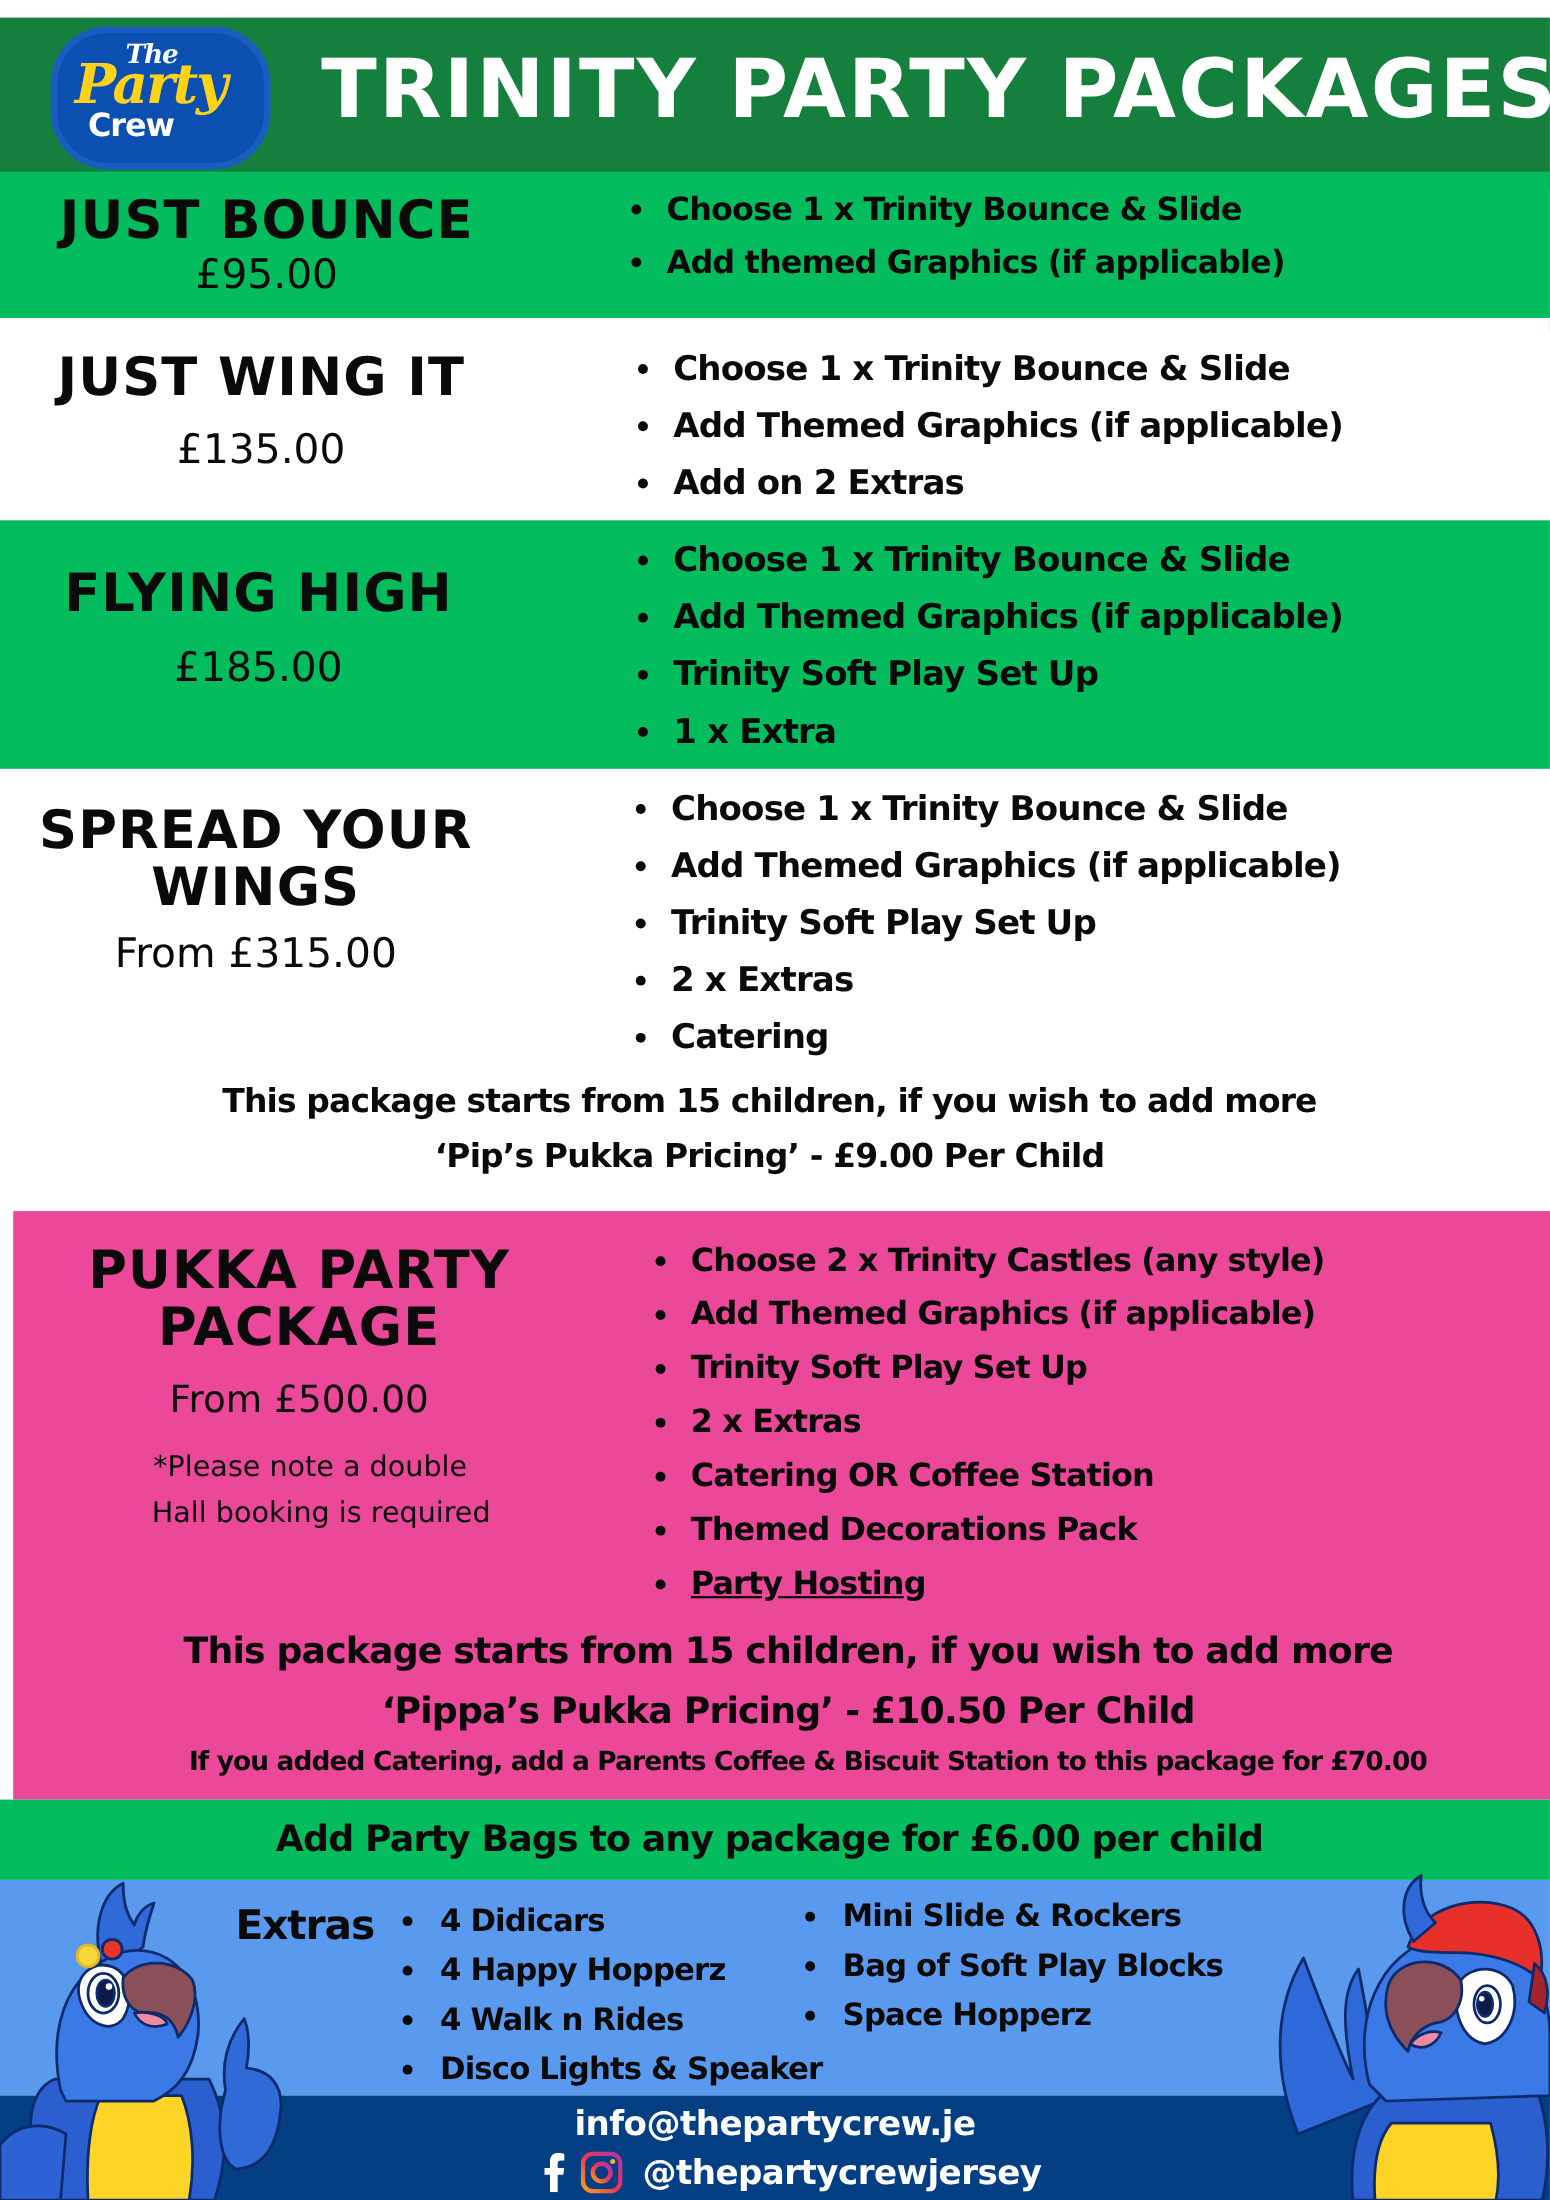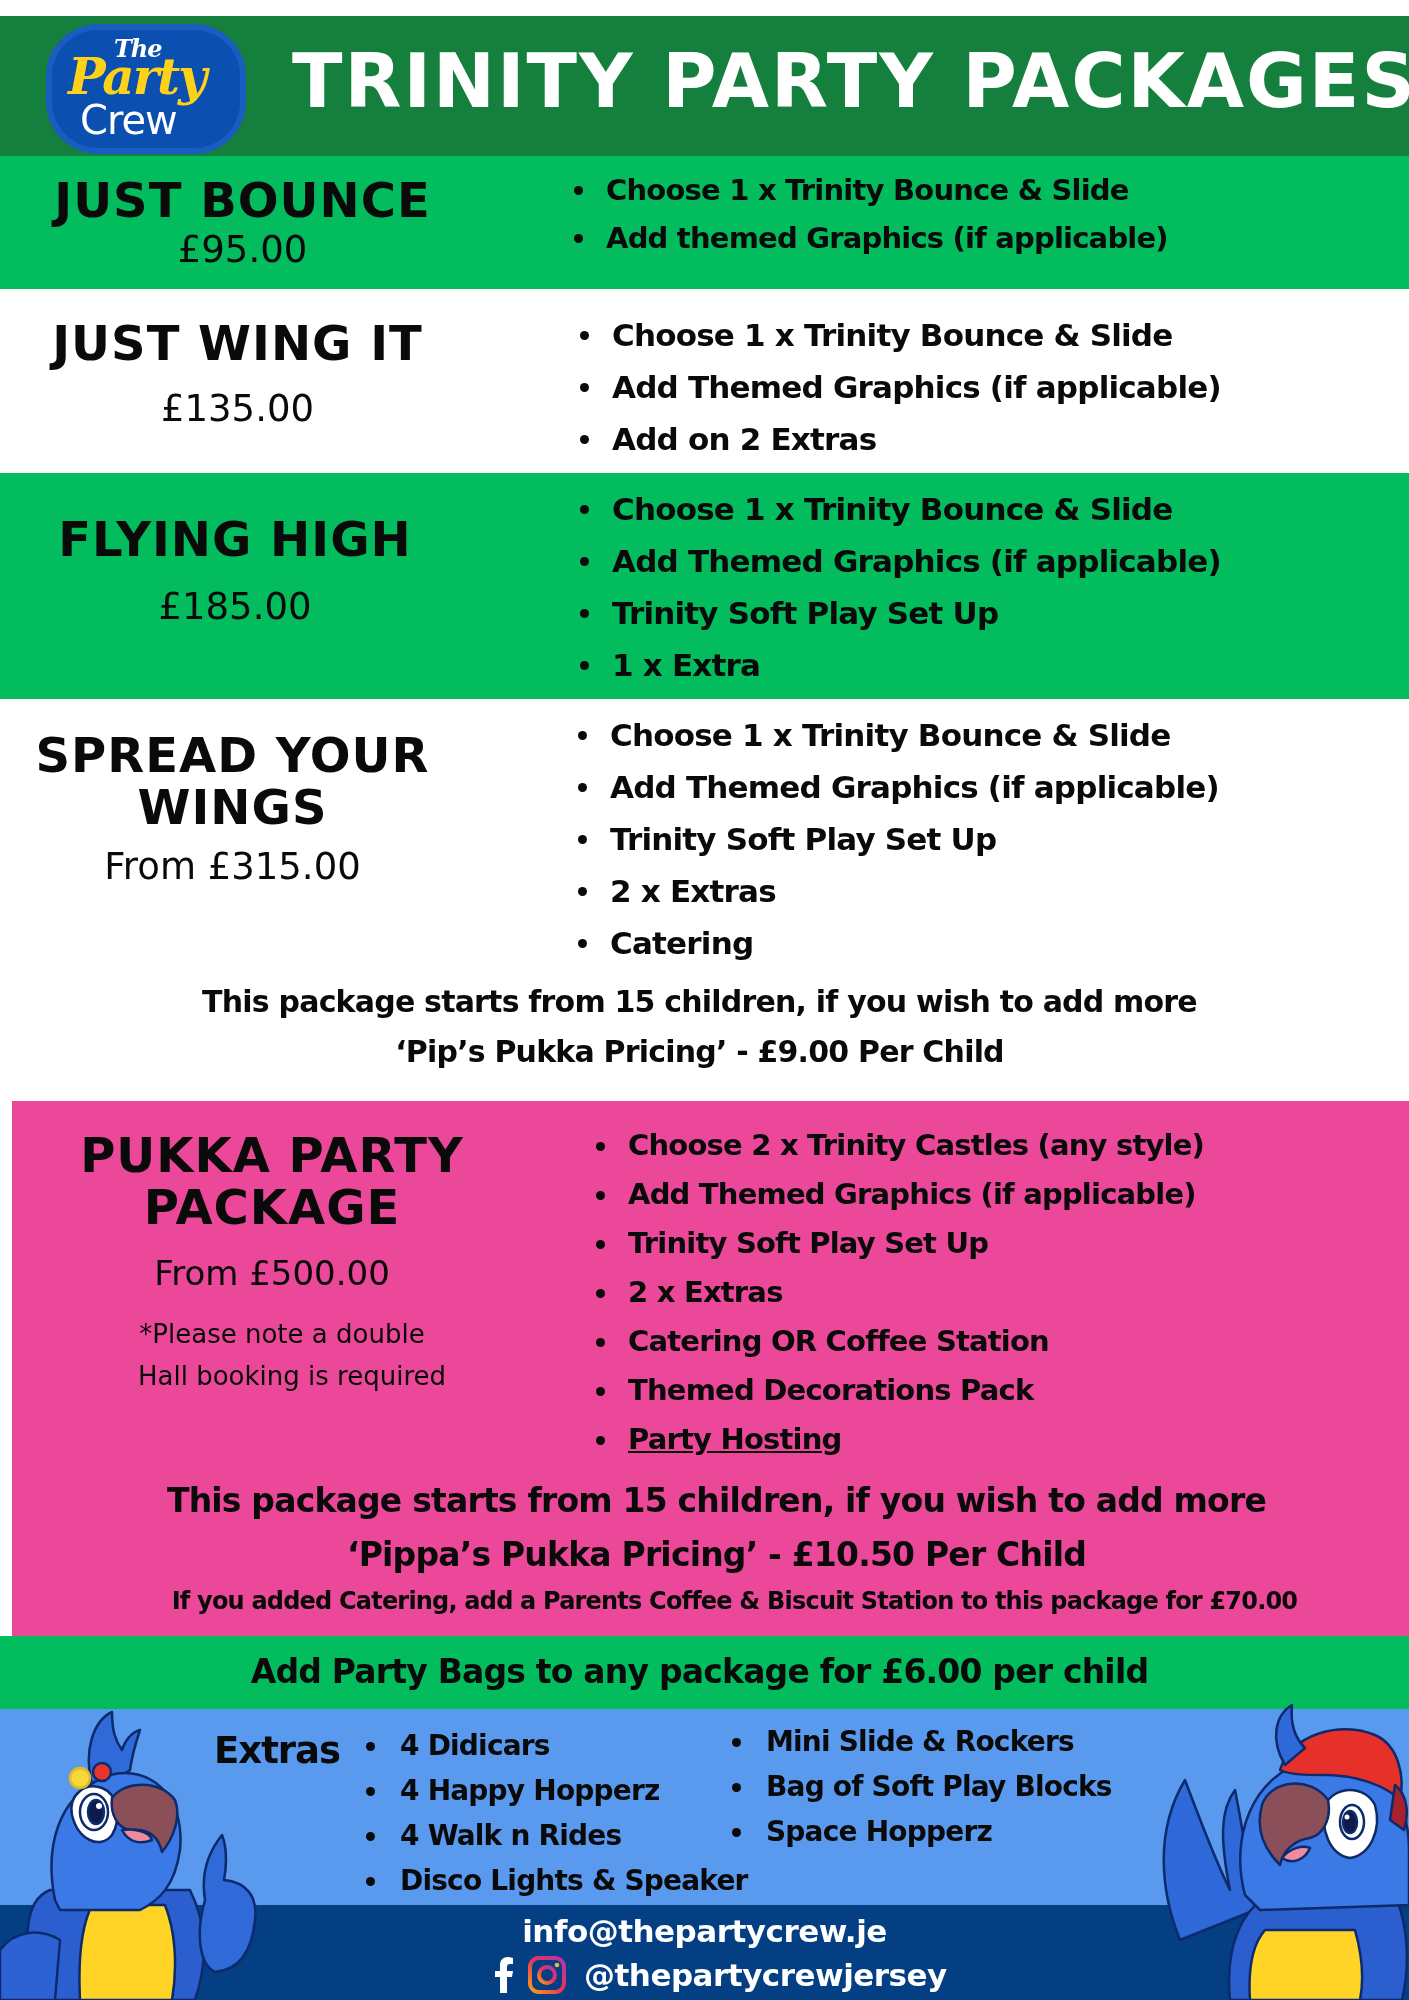--- a/index.html
+++ b/index.html
@@ -11,21 +11,21 @@
   
   .header { top: 16px; height: 156px; background: #15803d; }
   .logo { position: absolute; left: 52px; top: 14px; width: 188px; height: 118px;
           background: #0b4fb0; border-radius: 46px; box-shadow: 0 0 0 6px #1a5cc0; }
   .logo-the { position: absolute; left: 62px; top: 4px; font-family: "DejaVu Serif", serif;
               font-style: italic; font-weight: bold; font-size: 24px; color: #ffffff; letter-spacing: -1px; }
   .logo-party { position: absolute; left: 16px; top: 22px; font-family: "DejaVu Serif", serif;
                 font-style: italic; font-weight: bold; font-size: 50px; color: #ffd21a; letter-spacing: -2px;
                 line-height: 1; }
   .logo-crew { position: absolute; left: 28px; top: 70px; font-family: "DejaVu Sans", sans-serif;
-               font-weight: normal; font-size: 40px; color: #ffffff; letter-spacing: -1px; line-height: 1; }
+               font-weight: bold; font-size: 29px; color: #ffffff; letter-spacing: -1px; line-height: 1; }
   .header-title { position: absolute; left: 292px; top: 28px; font-family: "DejaVu Sans", sans-serif;
                   font-weight: bold; font-size: 74px; color: #ffffff; letter-spacing: 2px; line-height: 1; white-space: nowrap; }
 
   
   .green { background: #02bc5e; }
   .white { background: #ffffff; }
   .yellow { background: #ec4899; margin-left: 12px; }
 
   .pkg-left { position: absolute; left: 0; width: 500px; text-align: center; }
   .pkg-name { font-family: "DejaVu Sans", sans-serif; font-weight: bold; font-size: 48px; line-height: 52px;

